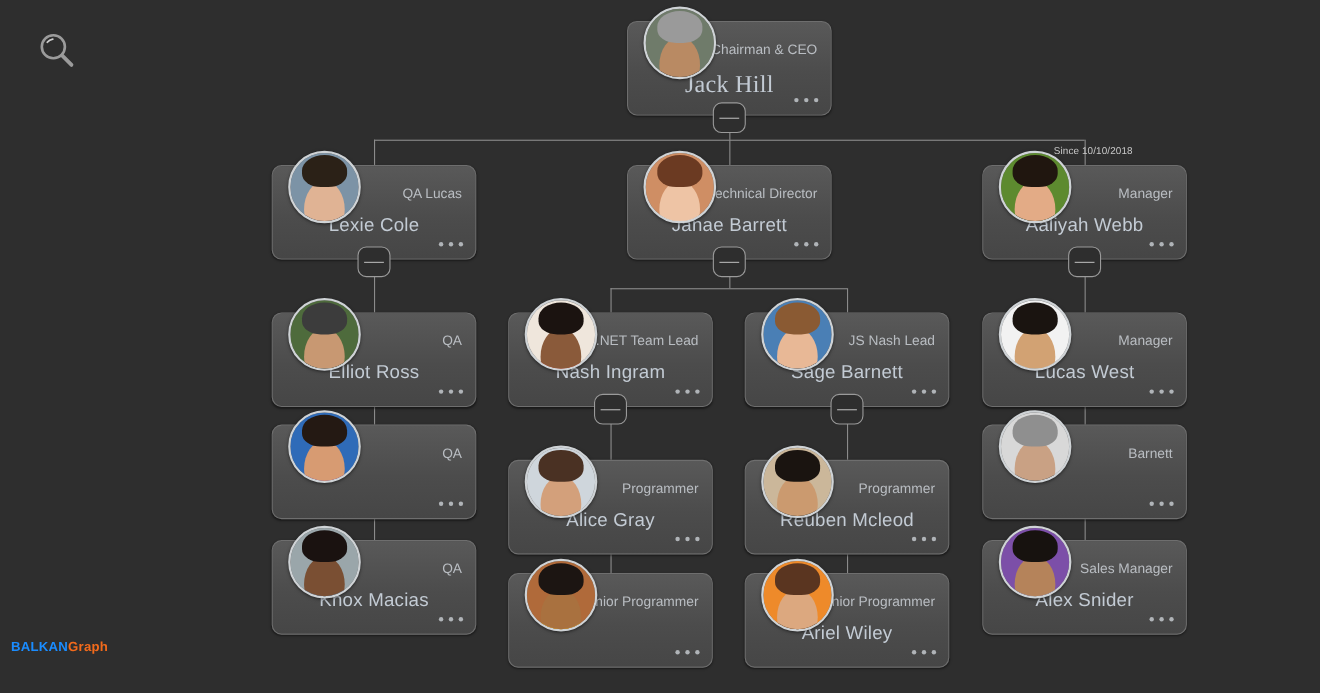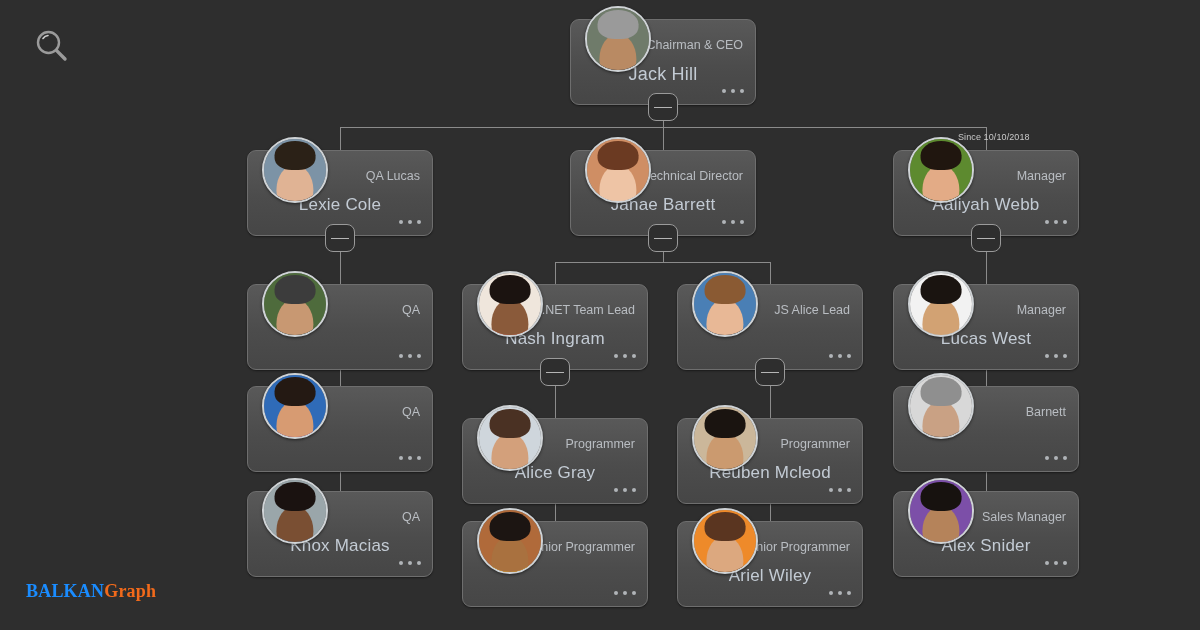--- a/index.html
+++ b/index.html
@@ -15,23 +15,23 @@
 
   
   .search-icon{
     position:absolute;left:32px;top:26px;width:40px;height:40px;
     cursor:pointer;
   }
   .search-icon svg{display:block;}
 
   
   .logo{
-    position:absolute;left:26px;top:581px;
-    font-size:18px;font-weight:bold;letter-spacing:.2px;
-    font-family:Liberation Serif, serif;
+    position:absolute;left:10px;top:581px;
+    font-size:12px;font-weight:bold;letter-spacing:.2px;
+    font-family:Liberation Sans, sans-serif;
     white-space:nowrap;
   }
   .logo .b{color:#1a8cff;}
   .logo .g{color:#f26a1b;}
 
   
   .link{position:absolute;background:#8b8b8b;}
   .link.h{height:1px;}
   .link.v{width:1px;}
 
@@ -62,21 +62,21 @@
     text-align:right;
     z-index:1;
   }
   .node .name{
     position:absolute;left:0;right:0;top:44px;
     text-align:center;
     font-size:17px;color:#c3cbd4;
     white-space:nowrap;
     letter-spacing:.2px;
   }
-  .node.root .name{font-size:18px;}
+  .node.root .name{font-size:22px;font-family:Liberation Serif, serif;}
   .node .dots{
     position:absolute;right:11px;bottom:10px;
     width:22px;height:6px;
     display:flex;justify-content:space-between;align-items:center;
     z-index:3;
   }
   .node .dots i{
     display:block;width:4px;height:4px;border-radius:50%;
     background:#b0b4b8;
   }
@@ -222,20 +222,21 @@
         <div class="toggle"></div>
       </div>
       <div class="node" style="left: 247px; top: 284px;">
         <div class="avatar">
           <div class="ph" style="background: rgb(78, 107, 60);"></div>
           <div class="torso" style="background: rgb(60, 74, 94);"></div>
           <div class="face" style="background: rgb(200, 152, 114);"></div>
           <div class="hair" style="background: rgb(60, 60, 60);"></div>
         </div>
         <div class="title">QA</div>
+        <div class="name">Elliot Ross</div>
         <div class="dots">
           <i></i>
           <i></i>
           <i></i>
         </div>
       </div>
       <div class="node" style="left: 247px; top: 386px;">
         <div class="avatar">
           <div class="ph" style="background: rgb(47, 107, 184);"></div>
           <div class="torso" style="background: rgb(217, 105, 127);"></div>
@@ -280,21 +281,22 @@
         </div>
         <div class="toggle"></div>
       </div>
       <div class="node" style="left: 677px; top: 284px;">
         <div class="avatar">
           <div class="ph" style="background: rgb(74, 127, 181);"></div>
           <div class="torso" style="background: rgb(46, 46, 46);"></div>
           <div class="face" style="background: rgb(232, 184, 150);"></div>
           <div class="hair" style="background: rgb(138, 90, 51);"></div>
         </div>
-        <div class="title">JS Alice Lead</div>
+        <div class="title">JS Nash Lead</div>
+        <div class="name">Sage Barnett</div>
         <div class="dots">
           <i></i>
           <i></i>
           <i></i>
         </div>
         <div class="toggle"></div>
       </div>
       <div class="node" style="left: 462px; top: 418px;">
         <div class="avatar">
           <div class="ph" style="background: rgb(207, 214, 220);"></div>

